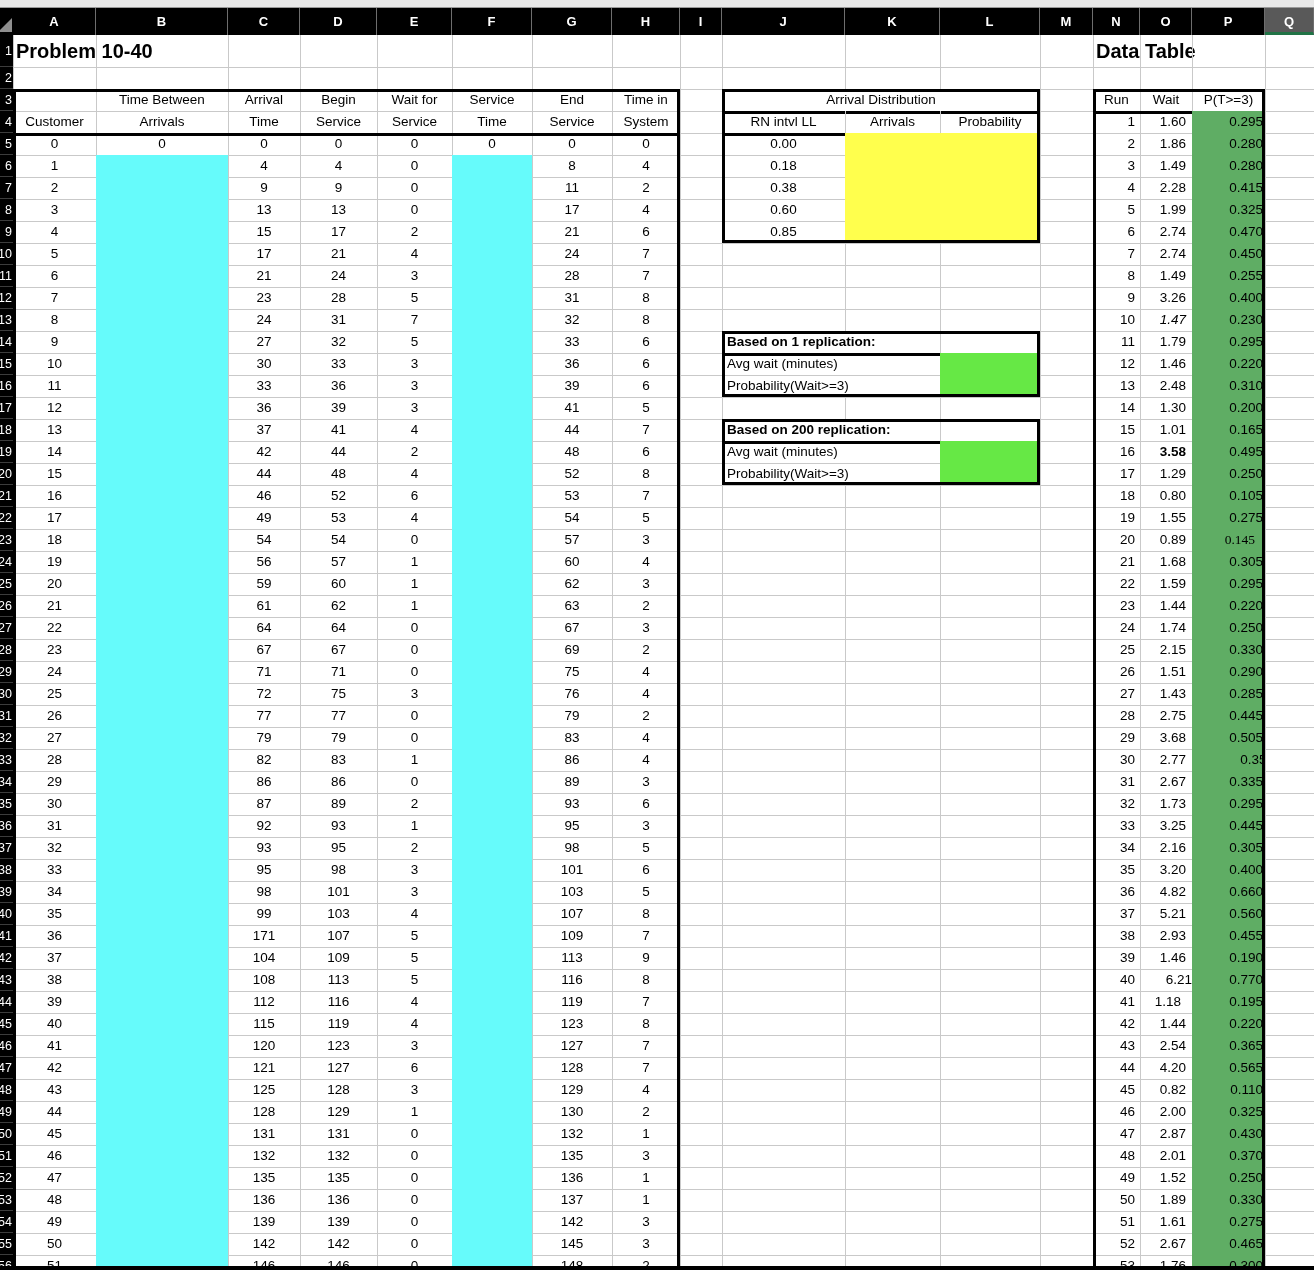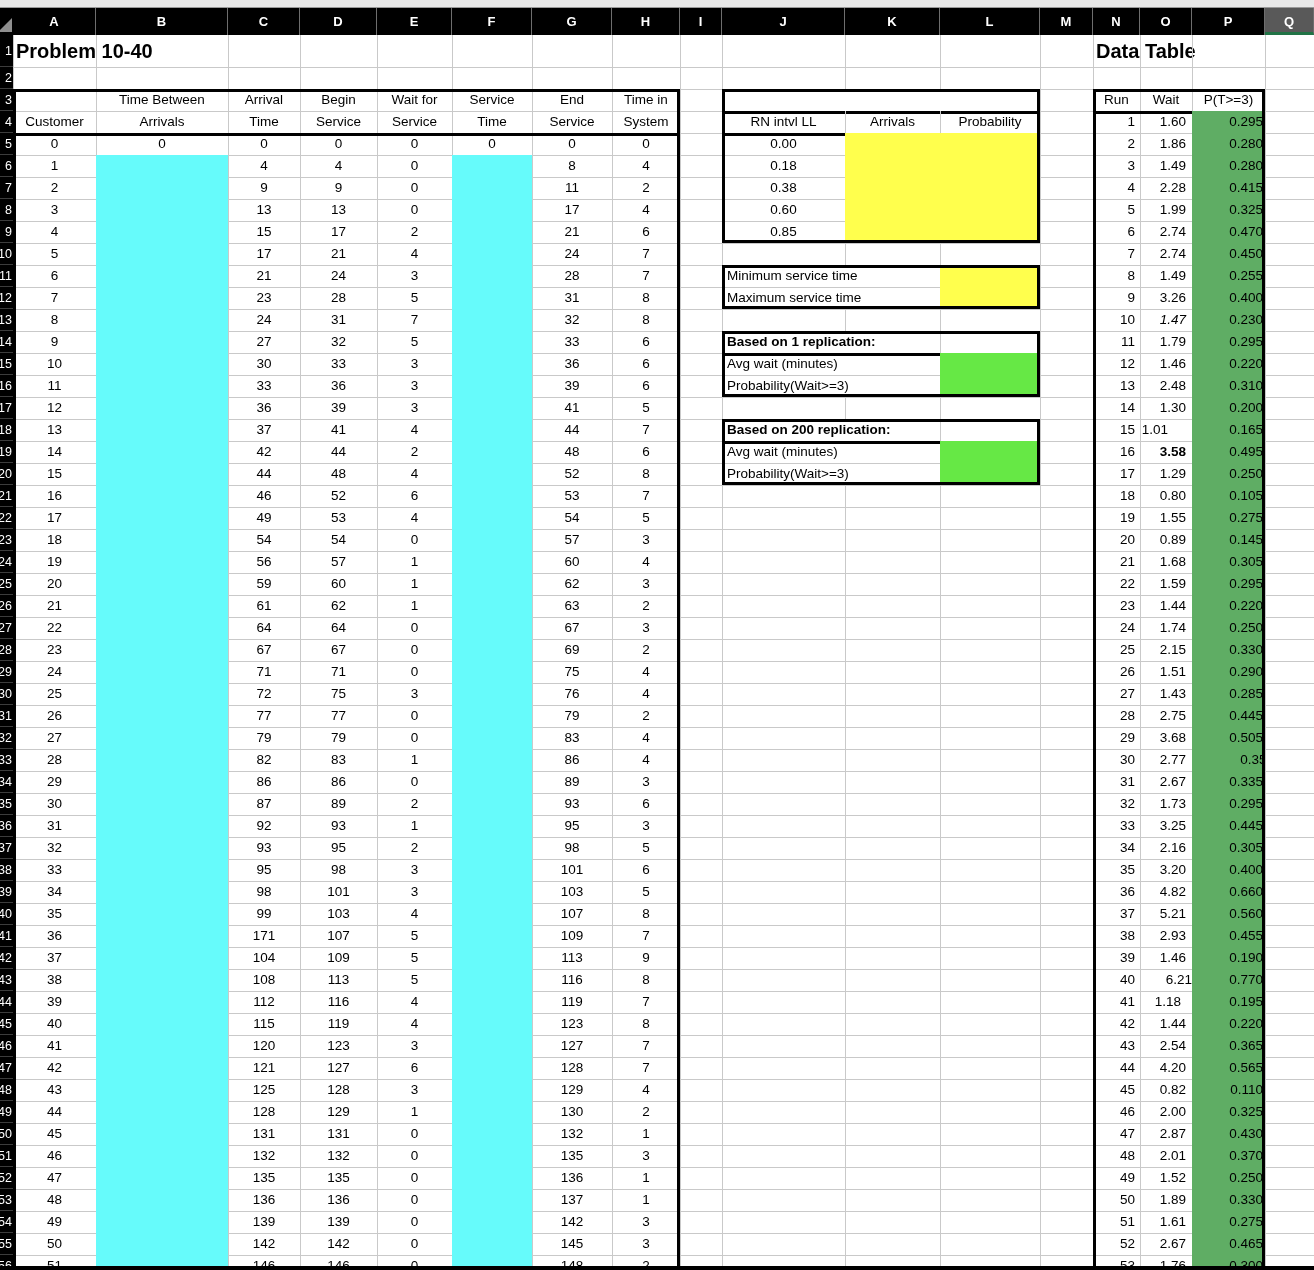--- a/index.html
+++ b/index.html
@@ -579,20 +579,21 @@
       <div class="abs cell" style="left: 215px; top: 1166px; width: 72px; height: 22px; line-height: 22px;">146</div>
       <div class="abs cell" style="left: 287px; top: 1166px; width: 77px; height: 22px; line-height: 22px;">146</div>
       <div class="abs cell" style="left: 364px; top: 1166px; width: 75px; height: 22px; line-height: 22px;">0</div>
       <div class="abs cell" style="left: 519px; top: 1166px; width: 80px; height: 22px; line-height: 22px;">148</div>
       <div class="abs cell" style="left: 599px; top: 1166px; width: 68px; height: 22px; line-height: 22px;">2</div>
       <div class="abs thick" style="left: 0px; top: 0px; width: 667px; height: 3px;"></div>
       <div class="abs thick" style="left: 0px; top: 0px; width: 3px; height: 1181px;"></div>
       <div class="abs thick" style="left: 664px; top: 0px; width: 3px; height: 1181px;"></div>
     </div>
     <div class="abs " style="left: 722px; top: 89px; width: 318px; height: 154px; background: rgb(255, 255, 255); overflow: hidden;">
+      <div class="abs cell" style="left: 0px; top: 0px; width: 318px; height: 22px; line-height: 22px;">Arrival Distribution</div>
       <div class="abs thick" style="left: 0px; top: 22px; width: 318px; height: 3px;"></div>
       <div class="abs gl" style="left: 123px; top: 22px; width: 1px; height: 22px;"></div>
       <div class="abs gl" style="left: 218px; top: 22px; width: 1px; height: 22px;"></div>
       <div class="abs cell" style="left: 0px; top: 22px; width: 123px; height: 22px; line-height: 22px;">RN intvl LL</div>
       <div class="abs cell" style="left: 123px; top: 22px; width: 95px; height: 22px; line-height: 22px;">Arrivals</div>
       <div class="abs cell" style="left: 218px; top: 22px; width: 100px; height: 22px; line-height: 22px;">Probability</div>
       <div class="abs thick" style="left: 0px; top: 44px; width: 318px; height: 3px;"></div>
       <div class="abs gl" style="left: 0px; top: 66px; width: 123px; height: 1px;"></div>
       <div class="abs gl" style="left: 0px; top: 88px; width: 123px; height: 1px;"></div>
       <div class="abs gl" style="left: 0px; top: 110px; width: 123px; height: 1px;"></div>
@@ -601,30 +602,20 @@
       <div class="abs yellow" style="left: 123px; top: 44px; width: 195px; height: 110px;"></div>
       <div class="abs cell" style="left: 0px; top: 44px; width: 123px; height: 22px; line-height: 22px;">0.00</div>
       <div class="abs cell" style="left: 0px; top: 66px; width: 123px; height: 22px; line-height: 22px;">0.18</div>
       <div class="abs cell" style="left: 0px; top: 88px; width: 123px; height: 22px; line-height: 22px;">0.38</div>
       <div class="abs cell" style="left: 0px; top: 110px; width: 123px; height: 22px; line-height: 22px;">0.60</div>
       <div class="abs cell" style="left: 0px; top: 132px; width: 123px; height: 22px; line-height: 22px;">0.85</div>
       <div class="abs thick" style="left: 0px; top: 0px; width: 318px; height: 3px;"></div>
       <div class="abs thick" style="left: 0px; top: 0px; width: 3px; height: 154px;"></div>
       <div class="abs thick" style="left: 315px; top: 0px; width: 3px; height: 154px;"></div>
       <div class="abs thick" style="left: 0px; top: 151px; width: 318px; height: 3px;"></div>
-    </div>
-    <div class="abs " style="left: 722px; top: 265px; width: 318px; height: 44px; background: rgb(255, 255, 255); overflow: hidden;">
-      <div class="abs gl" style="left: 0px; top: 22px; width: 218px; height: 1px;"></div>
-      <div class="abs yellow" style="left: 218px; top: 0px; width: 100px; height: 44px;"></div>
-      <div class="abs cell left" style="left: 5px; top: 0px; width: 213px; height: 22px; line-height: 22px;">Minimum service time</div>
-      <div class="abs cell left" style="left: 5px; top: 22px; width: 213px; height: 22px; line-height: 22px;">Maximum service time</div>
-      <div class="abs thick" style="left: 0px; top: 0px; width: 318px; height: 3px;"></div>
-      <div class="abs thick" style="left: 0px; top: 0px; width: 3px; height: 44px;"></div>
-      <div class="abs thick" style="left: 315px; top: 0px; width: 3px; height: 44px;"></div>
-      <div class="abs thick" style="left: 0px; top: 41px; width: 318px; height: 3px;"></div>
     </div>
     <div class="abs " style="left: 722px; top: 331px; width: 318px; height: 66px; background: rgb(255, 255, 255); overflow: hidden;">
       <div class="abs cell left bold" style="left: 5px; top: 0px; width: 300px; height: 22px; line-height: 22px;">Based on 1 replication:</div>
       <div class="abs gl" style="left: 218px; top: 0px; width: 1px; height: 22px;"></div>
       <div class="abs thick" style="left: 0px; top: 22px; width: 318px; height: 3px;"></div>
       <div class="abs bgreen" style="left: 218px; top: 22px; width: 100px; height: 44px;"></div>
       <div class="abs gl" style="left: 0px; top: 44px; width: 218px; height: 1px;"></div>
       <div class="abs cell left" style="left: 5px; top: 22px; width: 213px; height: 22px; line-height: 22px;">Avg wait (minutes)</div>
       <div class="abs cell left" style="left: 5px; top: 44px; width: 213px; height: 22px; line-height: 22px;">Probability(Wait&gt;=3)</div>
       <div class="abs thick" style="left: 0px; top: 0px; width: 318px; height: 3px;"></div>
@@ -741,37 +732,37 @@
       <div class="abs cell right" style="left: 0px; top: 264px; width: 47px; height: 22px; line-height: 22px; padding-right: 5px;">12</div>
       <div class="abs cell right" style="left: 47px; top: 264px; width: 52px; height: 22px; line-height: 22px; padding-right: 6px;">1.46</div>
       <div class="abs cell right" style="left: 99px; top: 264px; width: 73px; height: 22px; line-height: 22px; padding-right: 2px;">0.220</div>
       <div class="abs cell right" style="left: 0px; top: 286px; width: 47px; height: 22px; line-height: 22px; padding-right: 5px;">13</div>
       <div class="abs cell right" style="left: 47px; top: 286px; width: 52px; height: 22px; line-height: 22px; padding-right: 6px;">2.48</div>
       <div class="abs cell right" style="left: 99px; top: 286px; width: 73px; height: 22px; line-height: 22px; padding-right: 2px;">0.310</div>
       <div class="abs cell right" style="left: 0px; top: 308px; width: 47px; height: 22px; line-height: 22px; padding-right: 5px;">14</div>
       <div class="abs cell right" style="left: 47px; top: 308px; width: 52px; height: 22px; line-height: 22px; padding-right: 6px;">1.30</div>
       <div class="abs cell right" style="left: 99px; top: 308px; width: 73px; height: 22px; line-height: 22px; padding-right: 2px;">0.200</div>
       <div class="abs cell right" style="left: 0px; top: 330px; width: 47px; height: 22px; line-height: 22px; padding-right: 5px;">15</div>
-      <div class="abs cell right" style="left: 47px; top: 330px; width: 52px; height: 22px; line-height: 22px; padding-right: 24px;">1.01</div>
+      <div class="abs cell right" style="left: 47px; top: 330px; width: 52px; height: 22px; line-height: 22px; padding-right: 6px;">1.01</div>
       <div class="abs cell right" style="left: 99px; top: 330px; width: 73px; height: 22px; line-height: 22px; padding-right: 2px;">0.165</div>
       <div class="abs cell right" style="left: 0px; top: 352px; width: 47px; height: 22px; line-height: 22px; padding-right: 5px;">16</div>
       <div class="abs cell right" style="left: 47px; top: 352px; width: 52px; height: 22px; line-height: 22px; padding-right: 6px; font-weight: bold;">3.58</div>
       <div class="abs cell right" style="left: 99px; top: 352px; width: 73px; height: 22px; line-height: 22px; padding-right: 2px;">0.495</div>
       <div class="abs cell right" style="left: 0px; top: 374px; width: 47px; height: 22px; line-height: 22px; padding-right: 5px;">17</div>
       <div class="abs cell right" style="left: 47px; top: 374px; width: 52px; height: 22px; line-height: 22px; padding-right: 6px;">1.29</div>
       <div class="abs cell right" style="left: 99px; top: 374px; width: 73px; height: 22px; line-height: 22px; padding-right: 2px;">0.250</div>
       <div class="abs cell right" style="left: 0px; top: 396px; width: 47px; height: 22px; line-height: 22px; padding-right: 5px;">18</div>
       <div class="abs cell right" style="left: 47px; top: 396px; width: 52px; height: 22px; line-height: 22px; padding-right: 6px;">0.80</div>
       <div class="abs cell right" style="left: 99px; top: 396px; width: 73px; height: 22px; line-height: 22px; padding-right: 2px;">0.105</div>
       <div class="abs cell right" style="left: 0px; top: 418px; width: 47px; height: 22px; line-height: 22px; padding-right: 5px;">19</div>
       <div class="abs cell right" style="left: 47px; top: 418px; width: 52px; height: 22px; line-height: 22px; padding-right: 6px;">1.55</div>
       <div class="abs cell right" style="left: 99px; top: 418px; width: 73px; height: 22px; line-height: 22px; padding-right: 2px;">0.275</div>
       <div class="abs cell right" style="left: 0px; top: 440px; width: 47px; height: 22px; line-height: 22px; padding-right: 5px;">20</div>
       <div class="abs cell right" style="left: 47px; top: 440px; width: 52px; height: 22px; line-height: 22px; padding-right: 6px;">0.89</div>
-      <div class="abs cell right" style="left: 99px; top: 440px; width: 73px; height: 22px; line-height: 22px; padding-right: 2px;">0.145</div>
+      <div class="abs cell right" style="left: 99px; top: 440px; width: 73px; height: 22px; line-height: 22px; padding-right: 10px; font-family: Liberation Serif, serif;">0.145</div>
       <div class="abs cell right" style="left: 0px; top: 462px; width: 47px; height: 22px; line-height: 22px; padding-right: 5px;">21</div>
       <div class="abs cell right" style="left: 47px; top: 462px; width: 52px; height: 22px; line-height: 22px; padding-right: 6px;">1.68</div>
       <div class="abs cell right" style="left: 99px; top: 462px; width: 73px; height: 22px; line-height: 22px; padding-right: 2px;">0.305</div>
       <div class="abs cell right" style="left: 0px; top: 484px; width: 47px; height: 22px; line-height: 22px; padding-right: 5px;">22</div>
       <div class="abs cell right" style="left: 47px; top: 484px; width: 52px; height: 22px; line-height: 22px; padding-right: 6px;">1.59</div>
       <div class="abs cell right" style="left: 99px; top: 484px; width: 73px; height: 22px; line-height: 22px; padding-right: 2px;">0.295</div>
       <div class="abs cell right" style="left: 0px; top: 506px; width: 47px; height: 22px; line-height: 22px; padding-right: 5px;">23</div>
       <div class="abs cell right" style="left: 47px; top: 506px; width: 52px; height: 22px; line-height: 22px; padding-right: 6px;">1.44</div>
       <div class="abs cell right" style="left: 99px; top: 506px; width: 73px; height: 22px; line-height: 22px; padding-right: 2px;">0.220</div>
       <div class="abs cell right" style="left: 0px; top: 528px; width: 47px; height: 22px; line-height: 22px; padding-right: 5px;">24</div>

